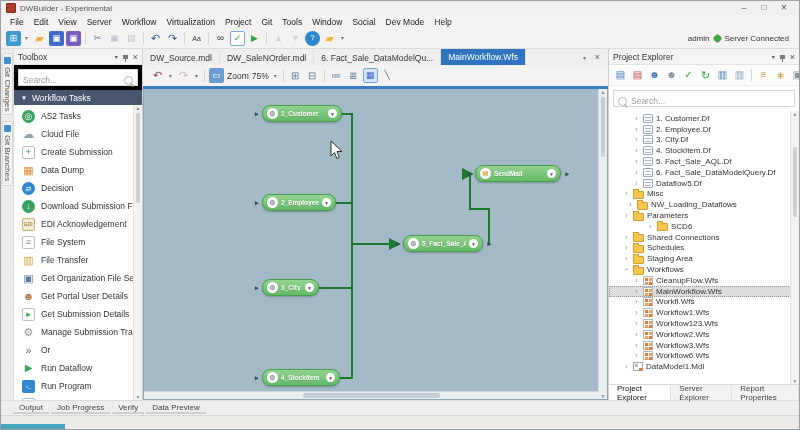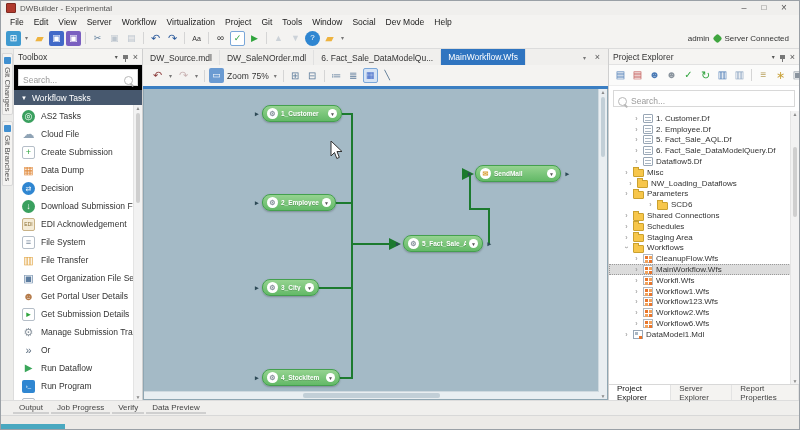--- a/index.html
+++ b/index.html
@@ -434,20 +434,30 @@
             <span>1. Customer.Df</span>
           </div>
           <div class="tree-row" style="padding-left: 24px;">
             <span class="expander">›</span>
             <span class="i-df"></span>
             <span>2. Employee.Df</span>
           </div>
           <div class="tree-row" style="padding-left: 24px;">
             <span class="expander">›</span>
             <span class="i-df"></span>
+            <span>3. City.Df</span>
+          </div>
+          <div class="tree-row" style="padding-left: 24px;">
+            <span class="expander">›</span>
+            <span class="i-df"></span>
+            <span>4. StockItem.Df</span>
+          </div>
+          <div class="tree-row" style="padding-left: 24px;">
+            <span class="expander">›</span>
+            <span class="i-df"></span>
             <span>5. Fact_Sale_AQL.Df</span>
           </div>
           <div class="tree-row" style="padding-left: 24px;">
             <span class="expander">›</span>
             <span class="i-df"></span>
             <span>6. Fact_Sale_DataModelQuery.Df</span>
           </div>
           <div class="tree-row" style="padding-left: 24px;">
             <span class="expander">›</span>
             <span class="i-df"></span>
@@ -515,20 +525,25 @@
           </div>
           <div class="tree-row" style="padding-left: 24px;">
             <span class="expander">›</span>
             <span class="i-wfs"></span>
             <span>Workflow123.Wfs</span>
           </div>
           <div class="tree-row" style="padding-left: 24px;">
             <span class="expander">›</span>
             <span class="i-wfs"></span>
             <span>Workflow2.Wfs</span>
+          </div>
+          <div class="tree-row" style="padding-left: 24px;">
+            <span class="expander">›</span>
+            <span class="i-wfs"></span>
+            <span>Workflow3.Wfs</span>
           </div>
           <div class="tree-row" style="padding-left: 24px;">
             <span class="expander">›</span>
             <span class="i-wfs"></span>
             <span>Workflow6.Wfs</span>
           </div>
           <div class="tree-row" style="padding-left: 14px;">
             <span class="expander">›</span>
             <span class="i-mdl"></span>
             <span>DataModel1.Mdl</span>

